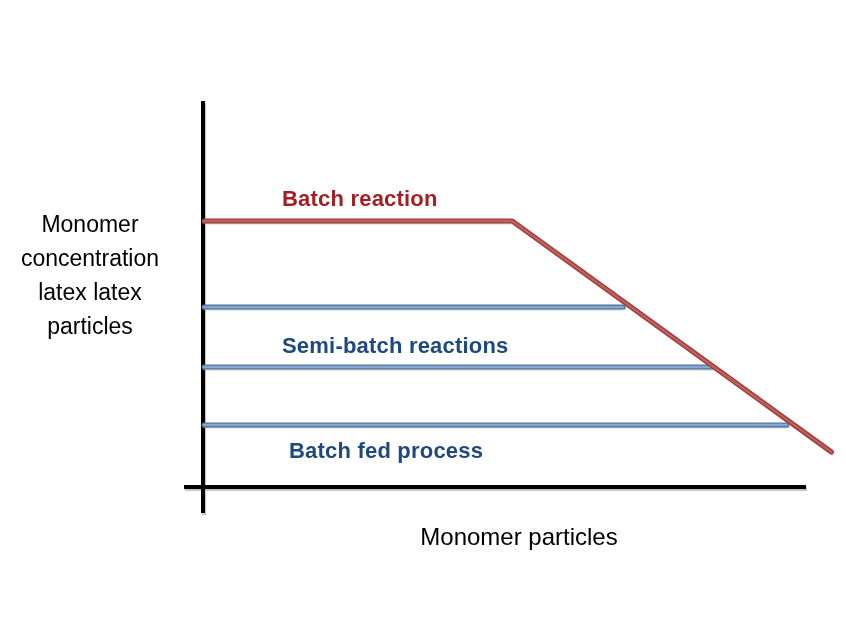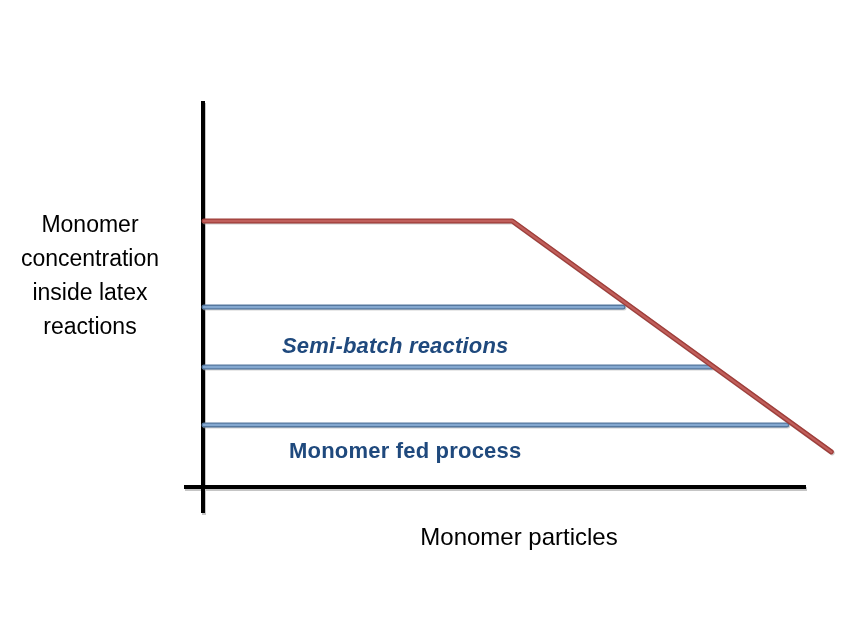--- a/index.html
+++ b/index.html
@@ -37,21 +37,20 @@
   }
   .label-batch {
     left: 282px;
     top: 186px;
     color: #a21f22;
   }
   .label-semi {
     left: 282px;
     top: 333px;
     color: #1f497d;
-    font-style: italic;
   }
   .label-starve {
     left: 289px;
     top: 438px;
     color: #1f497d;
   }
   .y-axis-label {
     position: absolute;
     left: 2px;
     top: 207px;
@@ -87,22 +86,23 @@
         <polyline points="204.0,307.1 623.0,307.1" fill="none" stroke="#84a8d0" stroke-width="2.4" stroke-linecap="round" stroke-linejoin="round"></polyline>
         <polyline points="204.0,367.0 712.1,367.0" fill="none" stroke="#54779e" stroke-width="5" stroke-linecap="round" stroke-linejoin="round"></polyline>
         <polyline points="204.0,367.0 712.1,367.0" fill="none" stroke="#84a8d0" stroke-width="2.4" stroke-linecap="round" stroke-linejoin="round"></polyline>
         <polyline points="204.0,424.9 786.7,424.9" fill="none" stroke="#54779e" stroke-width="5" stroke-linecap="round" stroke-linejoin="round"></polyline>
         <polyline points="204.0,424.9 786.7,424.9" fill="none" stroke="#84a8d0" stroke-width="2.4" stroke-linecap="round" stroke-linejoin="round"></polyline>
         <polyline points="204.0,221.0 512.2,221.0 831.3,451.9" fill="none" stroke="#9e3d39" stroke-width="5" stroke-linecap="round" stroke-linejoin="round"></polyline>
         <polyline points="204.0,221.0 512.2,221.0 831.3,451.9" fill="none" stroke="#c05f5b" stroke-width="2.4" stroke-linecap="round" stroke-linejoin="round"></polyline>
       </g>
   </svg>
 
-  <div class="y-axis-label">Monomer concentration inside latex reactions</div>
+  <div class="y-axis-label">Monomer concentration latex latex particles</div>
 
+  <div class="txt series-label label-batch">Batch reaction</div>
 
   <div class="txt series-label label-semi">Semi-batch reactions</div>
 
-  <div class="txt series-label label-starve">Monomer fed process</div>
+  <div class="txt series-label label-starve">Batch fed process</div>
 
   <div class="x-axis-label">Monomer particles</div>
 
 </div>
 
 </body></html>

